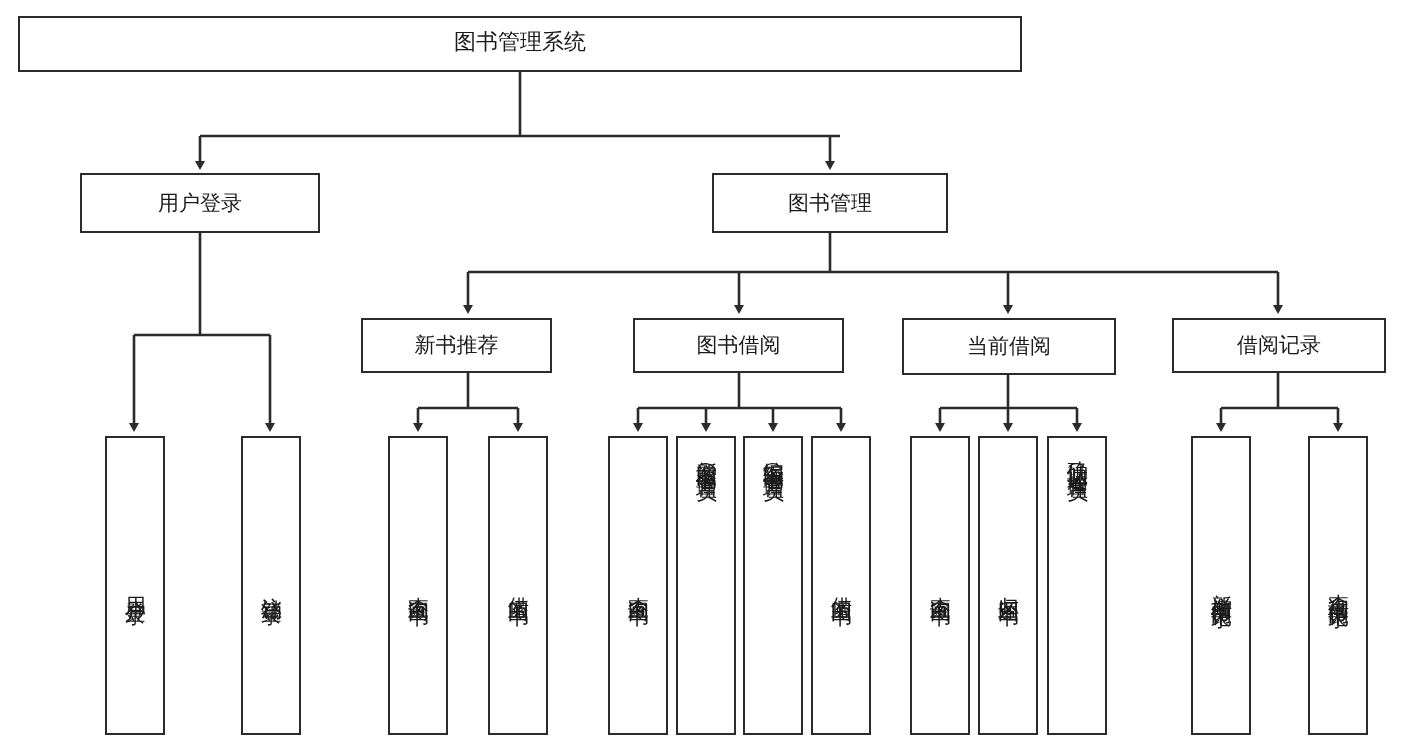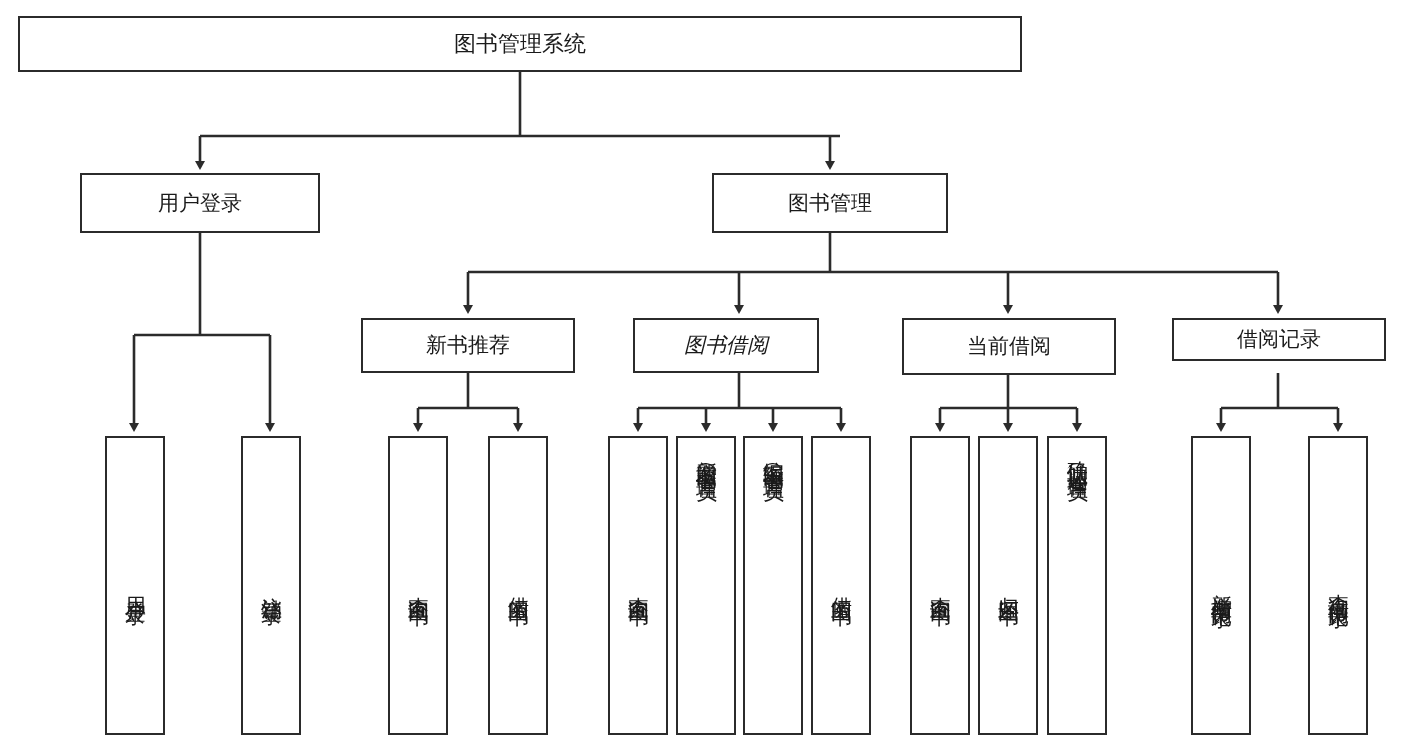--- a/index.html
+++ b/index.html
@@ -122,41 +122,41 @@
       <path d="M1008,408 L1008,424" marker-end="url(#arrow)"></path>
       <path d="M1077,408 L1077,424" marker-end="url(#arrow)"></path>
 
       <path d="M1278,373 L1278,408"></path>
       <path d="M1221,408 L1338,408"></path>
       <path d="M1221,408 L1221,424" marker-end="url(#arrow)"></path>
       <path d="M1338,408 L1338,424" marker-end="url(#arrow)"></path>
     </g>
   </svg>
 
-  <div class="node h" id="node-root" style="left:18px; top:16px; width:1004px; height:56px;">
+  <div class="node h" id="node-root" style="left:18px; top:16px; width:1004px; height:56px;font-family:Liberation Mono, monospace;">
     <span class="label">图书管理系统</span>
   </div>
 
   <div class="node h" style="left:80px; top:173px; width:240px; height:60px;">
     <span class="label">用户登录</span>
   </div>
   <div class="node h" style="left:712px; top:173px; width:236px; height:60px;">
     <span class="label">图书管理</span>
   </div>
 
-  <div class="node h" style="left:361px; top:318px; width:214px; height:55px;">
+  <div class="node h" style="left:361px; top:318px; width:191px; height:55px;">
     <span class="label">新书推荐</span>
   </div>
-  <div class="node h" style="left:633px; top:318px; width:186px; height:55px;font-style:italic;">
+  <div class="node h" style="left:633px; top:318px; width:211px; height:55px;">
     <span class="label">图书借阅</span>
   </div>
   <div class="node h" style="left:902px; top:318px; width:214px; height:57px;">
     <span class="label">当前借阅</span>
   </div>
-  <div class="node h" style="left:1172px; top:318px; width:214px; height:43px;">
+  <div class="node h" style="left:1172px; top:318px; width:214px; height:55px;">
     <span class="label">借阅记录</span>
   </div>
 
   <div class="node v mid" style="left:105px; top:436px; width:60px; height:299px;">
     <span class="label">用户登录</span>
   </div>
   <div class="node v mid" style="left:241px; top:436px; width:60px; height:299px;">
     <span class="label">注销登录</span>
   </div>
 

